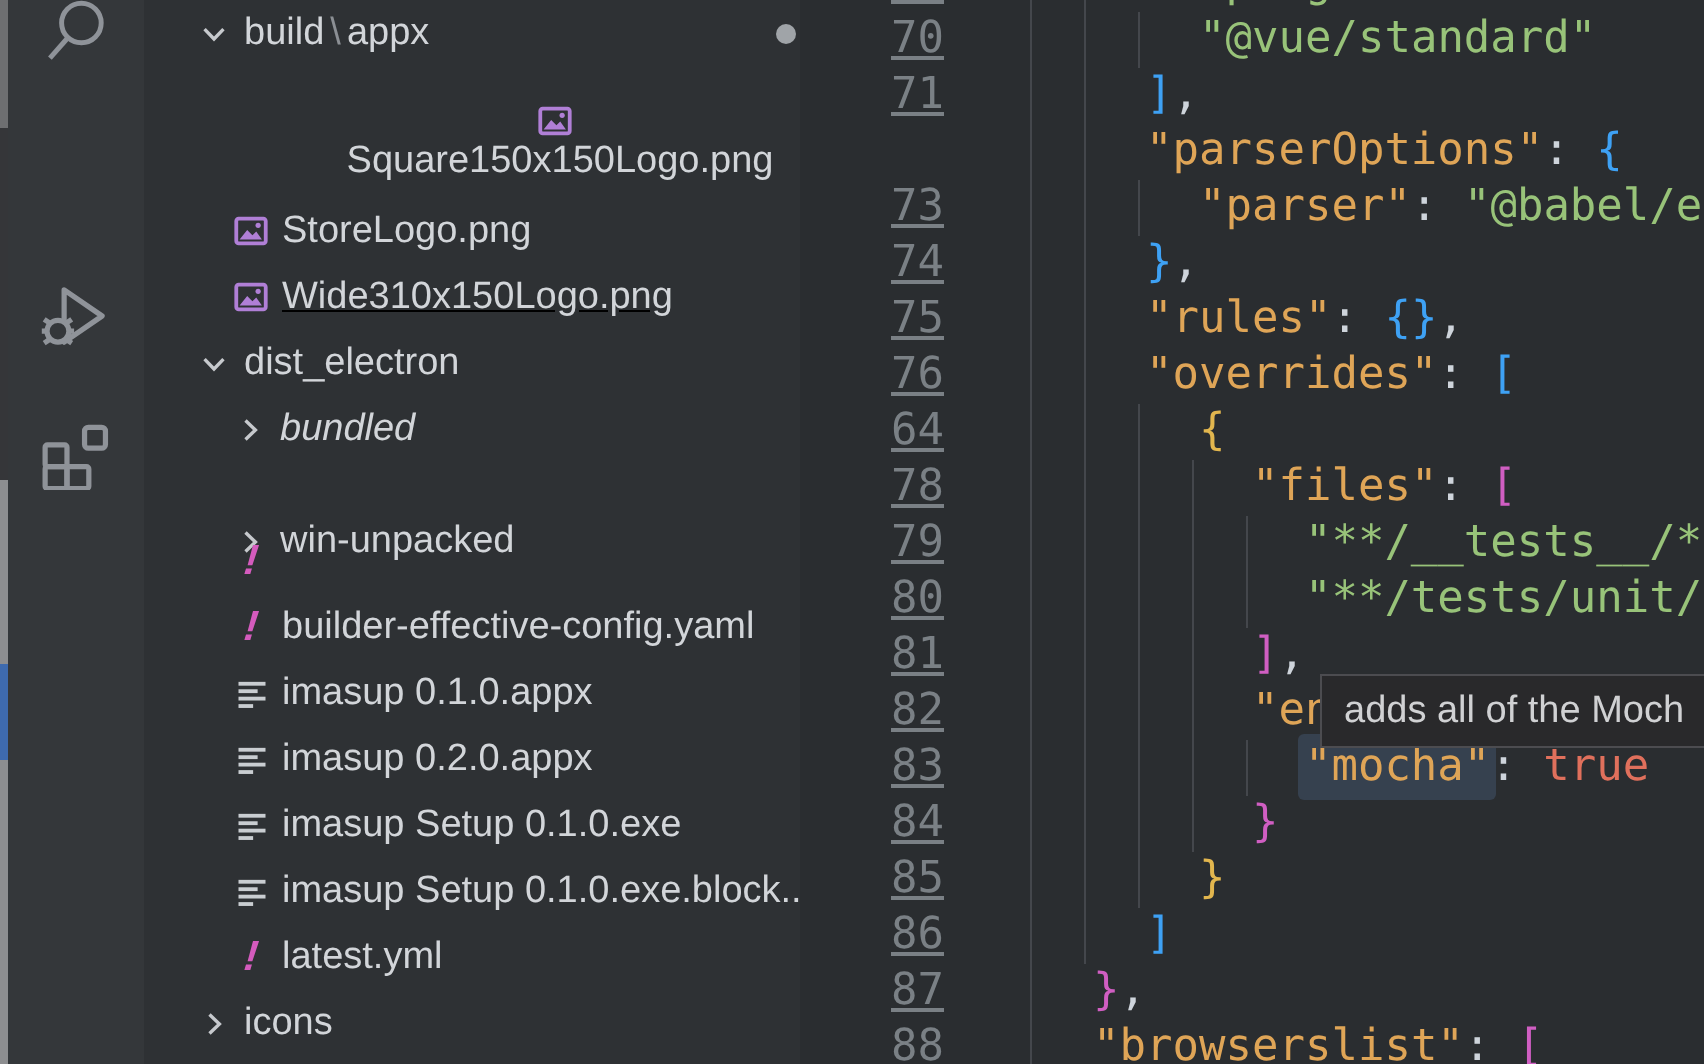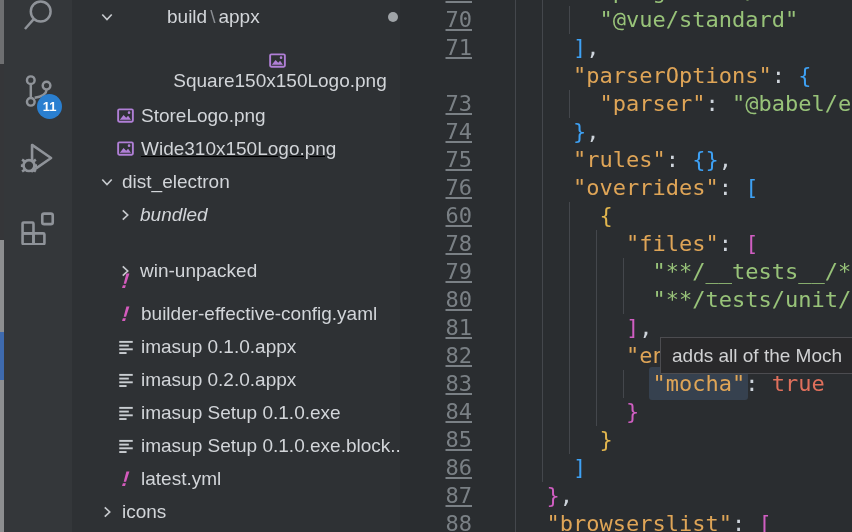--- a/index.html
+++ b/index.html
@@ -46,49 +46,39 @@
     <div style="top:380px;height:152px;background:#8d8e90;"></div>
   </div>
 
   <div class="activitybar">
     <div class="ab-item" style="top:-8px;">
       <svg width="36" height="36" viewBox="0 0 16 16" fill="none" stroke="currentColor" stroke-width="1.1">
         <circle cx="9.2" cy="6" r="4.4"></circle>
           <path d="M6 9.5 L2.2 13.8"></path>
       </svg>
     </div>
-    <div class="ab-item" style="top:67px;">
-      <svg width="36" height="36" viewBox="0 0 16 16" fill="none" stroke="currentColor" stroke-width="1.1">
-        <circle cx="4.8" cy="3.2" r="1.7"></circle>
-          <circle cx="4.8" cy="12.8" r="1.7"></circle>
-          <circle cx="11.8" cy="5.6" r="1.7"></circle>
-        <path d="M4.8 4.9 V11.1"></path>
-          <path d="M11.8 7.3 C11.8 9.8 9 10.6 6.5 11"></path>
-      </svg>
-      <div class="ab-badge">11</div>
-    </div>
     <div class="ab-item" style="top:134px;">
       <svg width="38" height="38" viewBox="0 0 16 16" fill="none" stroke="currentColor" stroke-width="1.1">
         <path d="M5.5 2.5 L13.5 8 L5.5 13.5 Z" stroke-linejoin="round"></path>
         <circle cx="4.2" cy="11.2" r="2.3" fill="#34373a"></circle>
         <path d="M2.5 9.5 L1.3 8.7 M2.2 11.2 H0.8 M2.5 12.9 L1.3 13.7 M5.9 9.5 L7.1 8.7 M6.2 11.2 H7.6 M5.9 12.9 L7.1 13.7"></path>
       </svg>
     </div>
     <div class="ab-item" style="top:202px;">
       <svg width="38" height="38" viewBox="0 0 16 16" fill="none" stroke="currentColor" stroke-width="1.1">
         <rect x="1.5" y="6.5" width="4.6" height="4.6" rx="0.5"></rect>
         <rect x="1.5" y="11.1" width="4.6" height="4.6" rx="0.5"></rect>
         <rect x="6.1" y="11.1" width="4.6" height="4.6" rx="0.5"></rect>
         <rect x="9.8" y="2.8" width="4.4" height="4.4" rx="0.8"></rect>
       </svg>
     </div>
   </div>
 
   <div class="sidebar" id="tree">
-      <div class="trow" style="top: 0px; padding-left: 26px; gap: 45px;">
+      <div class="trow" style="top: 0px; padding-left: 26px;">
         <span class="chev">
           <svg width="18" height="18" viewBox="0 0 16 16" fill="none" stroke="#c6c9cd" stroke-width="1.5">
             <path d="M3.8 5.8 L8 10.2 L12.2 5.8"></path>
           </svg>
         </span>
         <span class="tlabel">build<span class="tsep">\</span>appx</span>
         <span class="badge-dot"></span>
       </div>
       <div class="trow" style="top: 51px; padding-left: 44px; flex-direction: column;">
         <span class="ficon">
@@ -228,21 +218,21 @@
       </div>
     <div class="lines" id="lines">
         <div class="line"><span class="ln">69</span><span class="lcode"><span class="tk-punc">      </span><span class="tk-str">"plugin:vue/essential"</span></span></div>
         <div class="line"><span class="ln">70</span><span class="lcode"><span class="tk-punc">      </span><span class="tk-str">"@vue/standard"</span></span></div>
         <div class="line"><span class="ln">71</span><span class="lcode"><span class="tk-punc">    </span><span class="tk-bb">]</span><span class="tk-punc">,</span></span></div>
         <div class="line"><span class="lcode"><span class="tk-punc">    </span><span class="tk-key">"parserOptions"</span><span class="tk-punc">: </span><span class="tk-bb">{</span></span></div>
         <div class="line"><span class="ln">73</span><span class="lcode"><span class="tk-punc">      </span><span class="tk-key">"parser"</span><span class="tk-punc">: </span><span class="tk-str">"@babel/eslint-parser"</span></span></div>
         <div class="line"><span class="ln">74</span><span class="lcode"><span class="tk-punc">    </span><span class="tk-bb">}</span><span class="tk-punc">,</span></span></div>
         <div class="line"><span class="ln">75</span><span class="lcode"><span class="tk-punc">    </span><span class="tk-key">"rules"</span><span class="tk-punc">: </span><span class="tk-bb">{}</span><span class="tk-punc">,</span></span></div>
         <div class="line"><span class="ln">76</span><span class="lcode"><span class="tk-punc">    </span><span class="tk-key">"overrides"</span><span class="tk-punc">: </span><span class="tk-bb">[</span></span></div>
-        <div class="line"><span class="ln">60</span><span class="lcode"><span class="tk-punc">      </span><span class="tk-bg">{</span></span></div>
+        <div class="line"><span class="ln">64</span><span class="lcode"><span class="tk-punc">      </span><span class="tk-bg">{</span></span></div>
         <div class="line"><span class="ln">78</span><span class="lcode"><span class="tk-punc">        </span><span class="tk-key">"files"</span><span class="tk-punc">: </span><span class="tk-bp">[</span></span></div>
         <div class="line"><span class="ln">79</span><span class="lcode"><span class="tk-punc">          </span><span class="tk-str">"**/__tests__/*.{j,t}s?(x)"</span></span></div>
         <div class="line"><span class="ln">80</span><span class="lcode"><span class="tk-punc">          </span><span class="tk-str">"**/tests/unit/**/*.spec.{j,t}s?(x)"</span></span></div>
         <div class="line"><span class="ln">81</span><span class="lcode"><span class="tk-punc">        </span><span class="tk-bp">]</span><span class="tk-punc">,</span></span></div>
         <div class="line"><span class="ln">82</span><span class="lcode"><span class="tk-punc">        </span><span class="tk-key">"env"</span><span class="tk-punc">: </span><span class="tk-bp">{</span></span></div>
         <div class="line"><span class="ln">83</span><span class="lcode"><span class="tk-punc">          </span><span class="tk-hl">"mocha"</span><span class="tk-punc">: </span><span class="tk-bool">true</span></span></div>
         <div class="line"><span class="ln">84</span><span class="lcode"><span class="tk-punc">        </span><span class="tk-bp">}</span></span></div>
         <div class="line"><span class="ln">85</span><span class="lcode"><span class="tk-punc">      </span><span class="tk-bg">}</span></span></div>
         <div class="line"><span class="ln">86</span><span class="lcode"><span class="tk-punc">    </span><span class="tk-bb">]</span></span></div>
         <div class="line"><span class="ln">87</span><span class="lcode"><span class="tk-punc">  </span><span class="tk-bp">}</span><span class="tk-punc">,</span></span></div>

